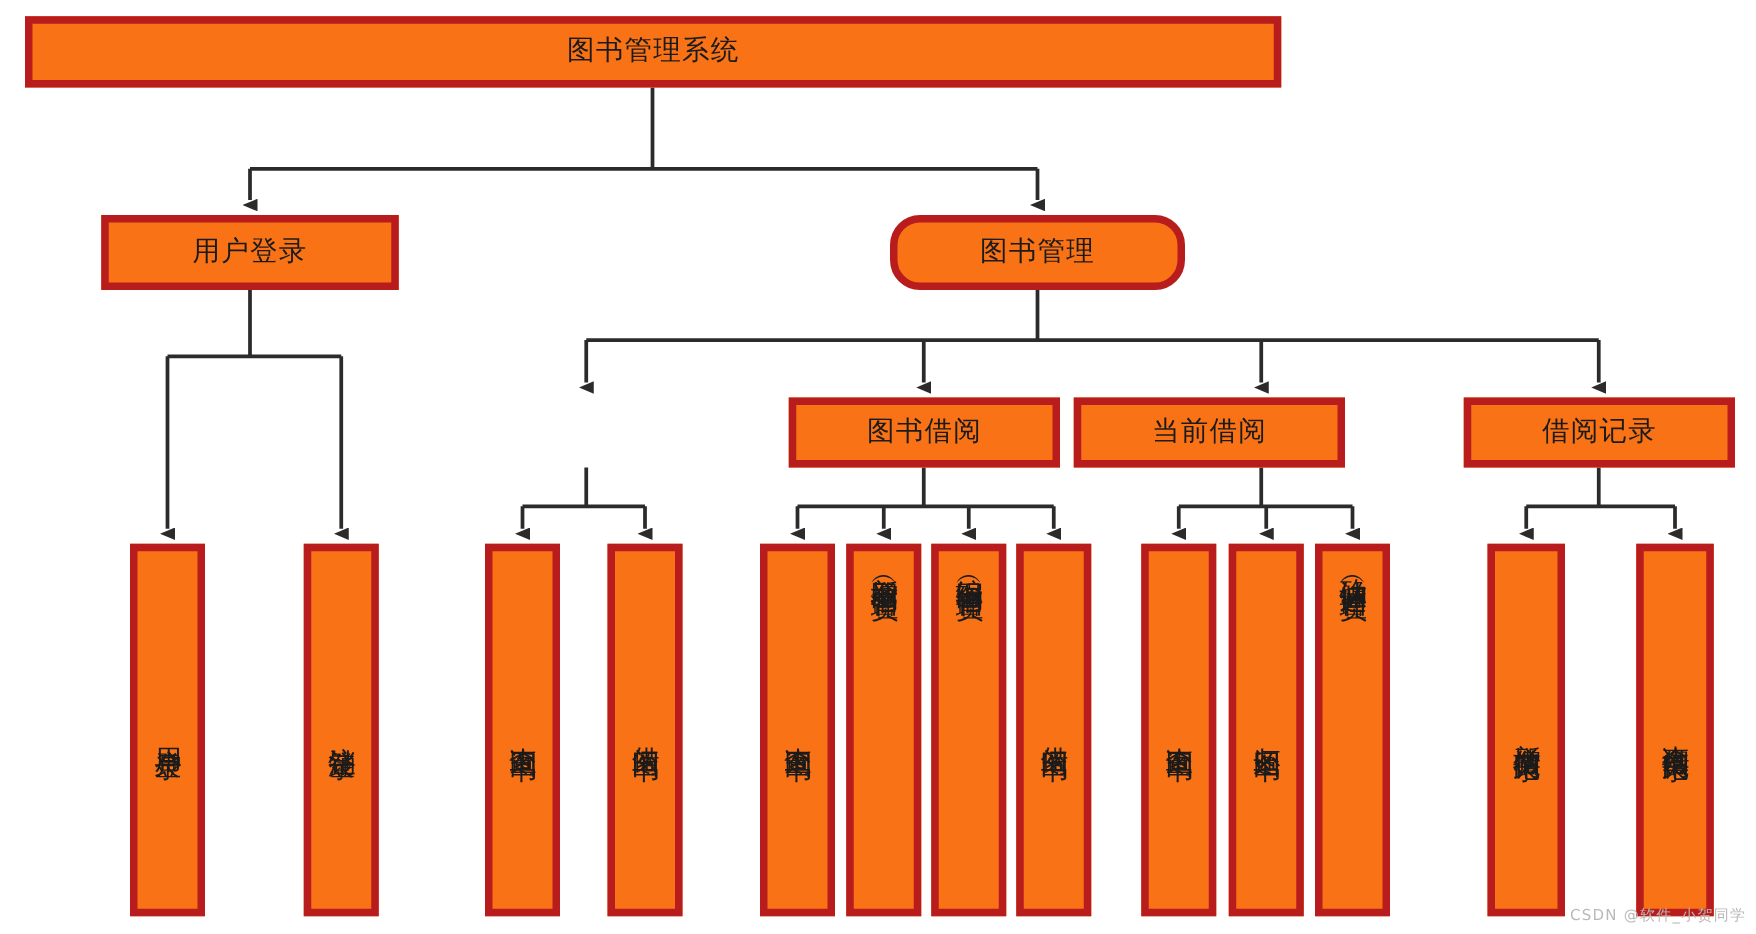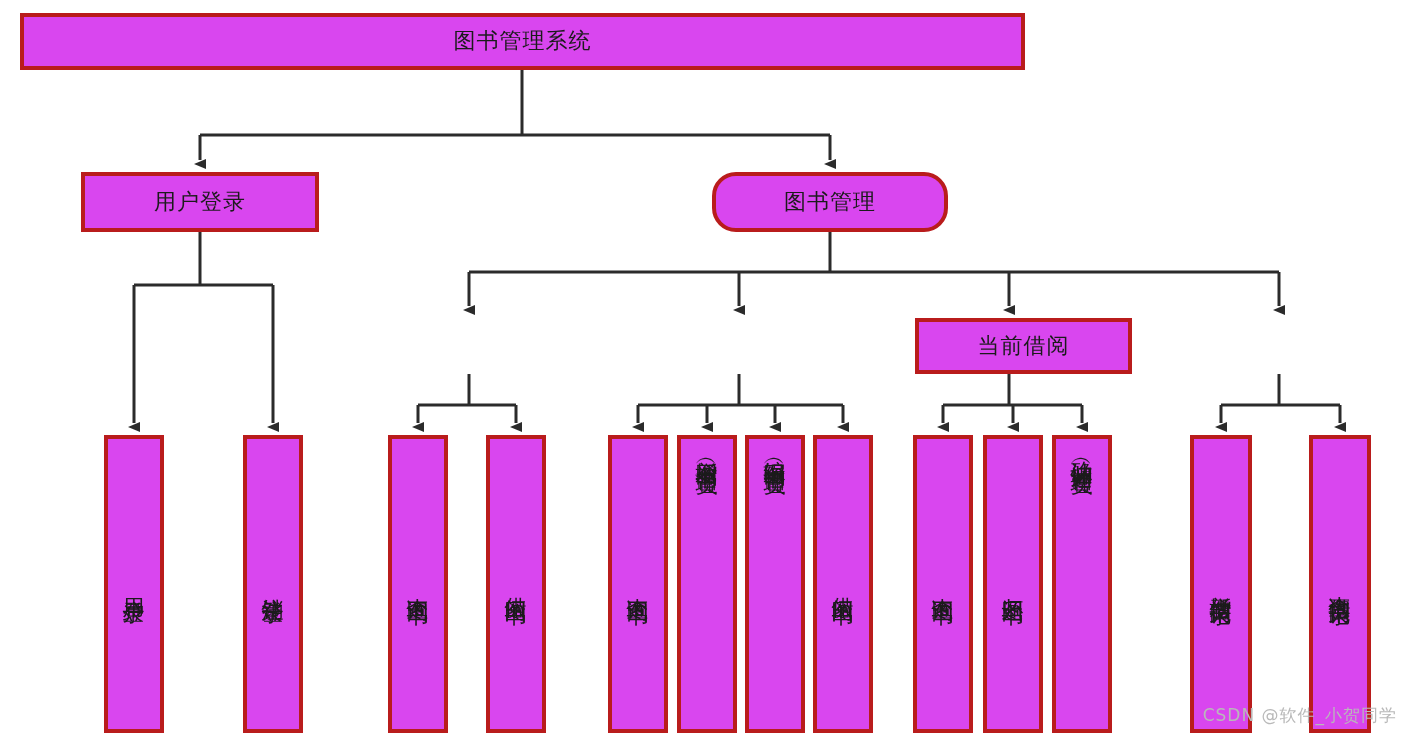--- a/index.html
+++ b/index.html
@@ -17,22 +17,22 @@
   }
   #edges{
     position:absolute;
     left:0;top:0;
     width:1405px;height:747px;
     pointer-events:none;
   }
   .node{
     position:absolute;
     box-sizing:border-box;
-    background:#d946ef;
-    border:4px solid #b91c1c;
+    background:#f97316;
+    border:6px solid #b91c1c;
     display:flex;
     align-items:center;
     justify-content:center;
     color:#1b1b1b;
   }
   .node.h{
     
   }
   .node.h .label{
     font-size:22px;
@@ -57,22 +57,22 @@
   .node.v.top .label{
     align-self:flex-start;
   }
   .node.v.top{
     align-items:flex-start;
     padding-top:4px;
   }
   #watermark{
     position:absolute;
     right:8px;
-    bottom:20px;
-    font-size:17px;
+    bottom:6px;
+    font-size:12px;
     color:#b9b9b9;
     letter-spacing:1px;
     white-space:nowrap;
     user-select:none;
     margin-top:12px;
   }
 </style>
 </head>
 <body>
 
@@ -132,22 +132,28 @@
     <span class="label">图书管理系统</span>
   </div>
 
   <div class="node h" style="left:81px;top:172px;width:238px;height:60px;">
     <span class="label">用户登录</span>
   </div>
   <div class="node h" style="left:712px;top:172px;width:236px;height:60px;border-radius:24px;">
     <span class="label">图书管理</span>
   </div>
 
-  <div class="node h" style="left:915px;top:318px;width:217px;height:56px;">
+  <div class="node h" style="left:631px;top:318px;width:217px;height:56px;">
+    <span class="label">图书借阅</span>
+  </div>
+  <div class="node h" style="left:859px;top:318px;width:217px;height:56px;">
     <span class="label">当前借阅</span>
+  </div>
+  <div class="node h" style="left:1171px;top:318px;width:217px;height:56px;">
+    <span class="label">借阅记录</span>
   </div>
 
   <div class="node v" style="left:104px;top:435px;width:60px;height:298px;">
     <span class="label">用户登录</span>
   </div>
   <div class="node v" style="left:243px;top:435px;width:60px;height:298px;">
     <span class="label">注销登录</span>
   </div>
 
   <div class="node v" style="left:388px;top:435px;width:60px;height:298px;">

